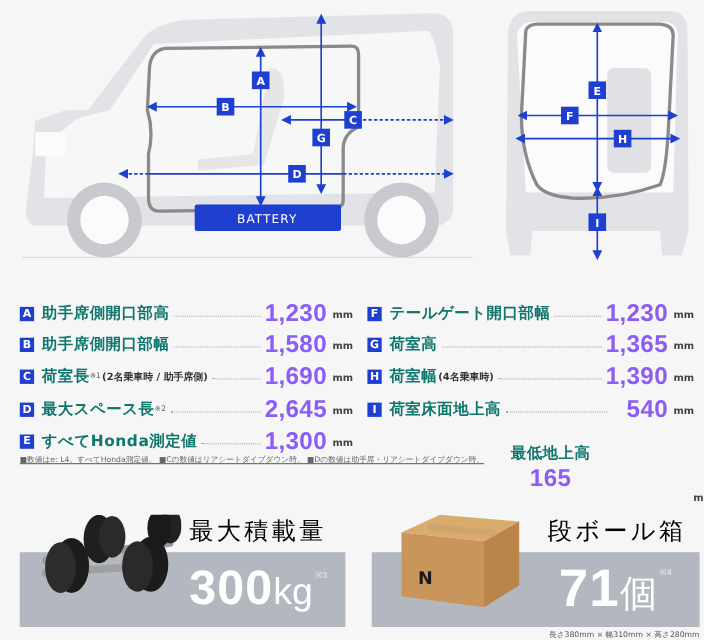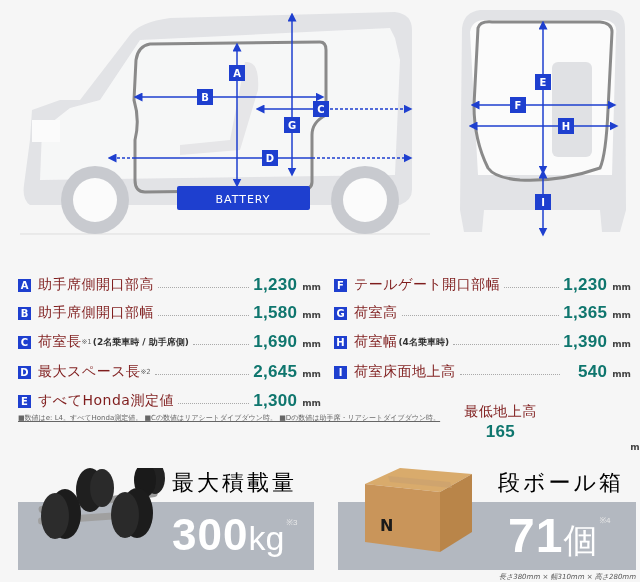--- a/index.html
+++ b/index.html
@@ -7,37 +7,37 @@
   body { position: relative; font-family: "DejaVu Sans", "Liberation Sans", sans-serif; color: #333; }
 
   .diagram { position: absolute; left: 0; top: 0; width: 640px; height: 240px; background: #f6f6f6; }
   .diagram svg { position: absolute; left: 0; top: 0; }
 
   .specs { position: absolute; left: 0; top: 265px; width: 640px; height: 150px; }
   .spec-row { position: absolute; height: 22px; display: flex; align-items: center; white-space: nowrap; }
   .spec-badge { width: 13px; height: 13px; background: #1e3fcf; color: #fff; font-size: 10px; font-weight: bold;
     display: flex; align-items: center; justify-content: center; margin-right: 7px; flex-shrink: 0; }
   .spec-badge.empty { background: transparent; }
-  .spec-label { font-size: 14px; font-weight: normal; color: #7f1d1d; letter-spacing: 0.5px; }
+  .spec-label { font-size: 14px; font-weight: bold; color: #0f766e; letter-spacing: 0.5px; }
   .spec-sup { font-size: 7px; vertical-align: super; color: #666; font-weight: normal; }
   .spec-sub { font-size: 9px; font-weight: bold; color: #333; margin-left: 1px; }
   .spec-dots { flex: 1; border-bottom: 1.5px dotted #aaa; margin: 0 4px; height: 0; align-self: center; transform: translateY(2px); }
-  .spec-value { font-size: 17px; font-weight: bold; color: #0f766e; letter-spacing: 0.3px; font-family: "Liberation Sans", sans-serif; }
+  .spec-value { font-size: 22px; font-weight: bold; color: #8b5cf6; letter-spacing: 0.3px; font-family: "Liberation Sans", sans-serif; }
   .spec-unit { font-size: 9px; color: #444; margin-left: 5px; font-weight: bold; align-self: flex-end; padding-bottom: 4px; }
 
   .footnote { position: absolute; left: 18px; top: 413px; font-size: 7px; color: #666; white-space: nowrap; text-decoration: underline; }
 
   .card { position: absolute; }
   .card-band { position: absolute; background: #b3b8c0; }
   .card-title { position: absolute; font-size: 22px; color: #000000; letter-spacing: 3px; white-space: nowrap; font-weight: normal; }
   .card-value { position: absolute; color: #fff; font-family: "Liberation Sans", sans-serif; font-weight: bold; white-space: nowrap; }
   .card-num { font-size: 44px; letter-spacing: 1px; }
   .card-unit { font-size: 34px; font-weight: normal; }
   .card-note { font-size: 8px; color: #e8e8e8; vertical-align: top; font-weight: normal; position: relative; top: 6px; margin-left: 2px; }
-  .card-dim { position: absolute; font-size: 7px; color: #555; white-space: nowrap; font-style: italic; }
+  .card-dim { position: absolute; font-size: 7px; color: #555; white-space: nowrap; }
 </style>
 </head>
 <body>
 
 <div class="diagram">
   <svg width="640" height="240" viewBox="0 0 640 240">
     <defs>
       <marker id="ah" markerWidth="6" markerHeight="6" refX="3" refY="3" orient="auto-start-reverse">
         <path d="M0,0 L6,3 L0,6 z" fill="#1e3fcf"></path>
       </marker>

